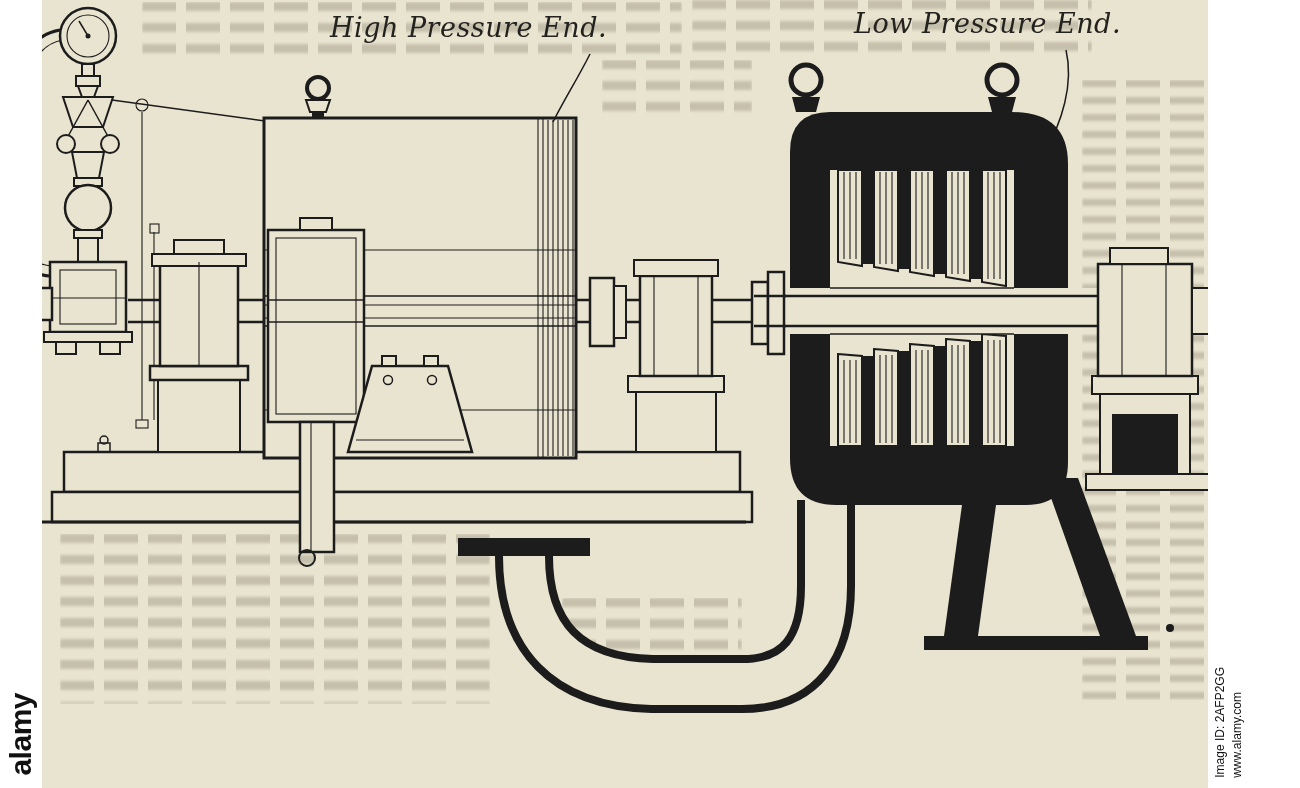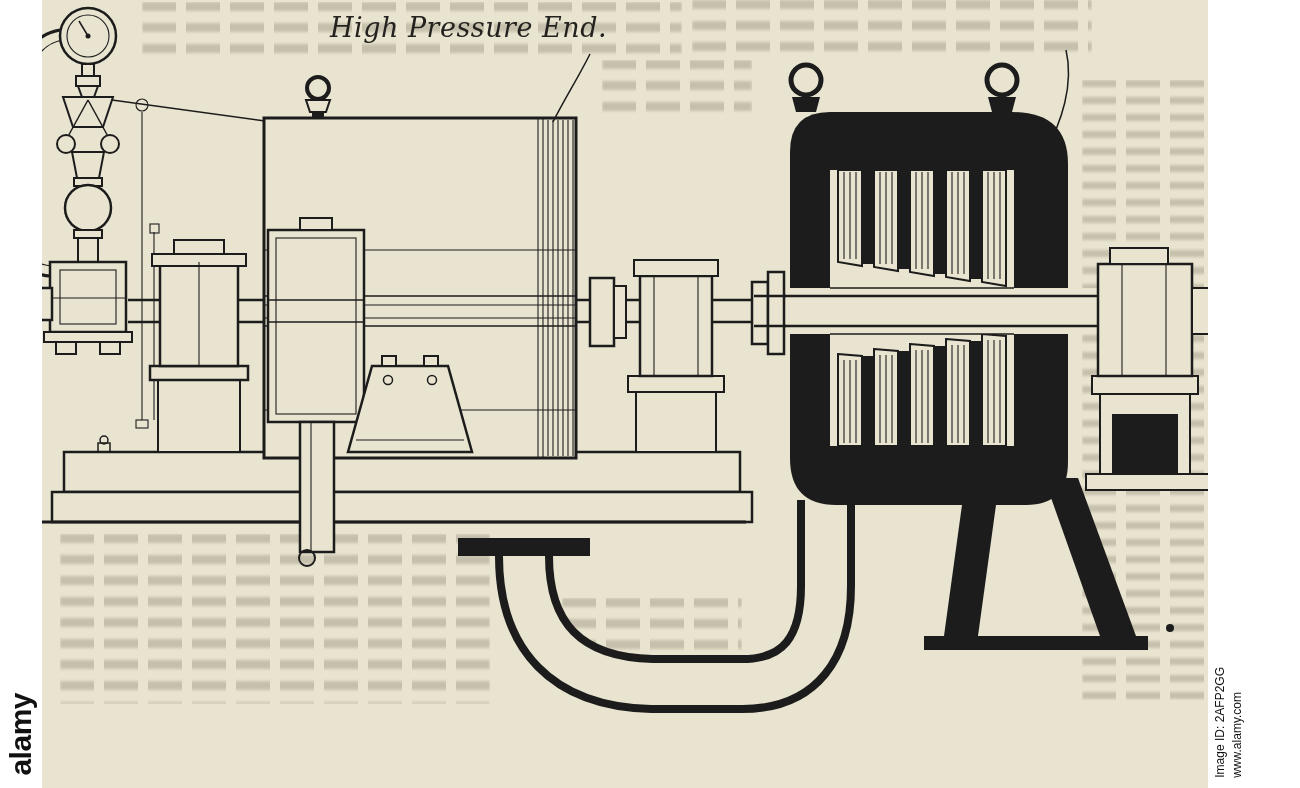--- a/index.html
+++ b/index.html
@@ -323,20 +323,21 @@
         <line x1="1280" y1="311" x2="1293" y2="311" class="s w25"></line>
       </g>
 
       <g>
         <path d="M 590,54 C 578,78 564,100 553,122" class="s w15"></path>
         <path d="M 1066,50 C 1074,84 1062,122 1044,154" class="s w15"></path>
       </g>
     </svg>
 
     <div class="fig-label hp">High Pressure End.</div>
+    <div class="fig-label lp">Low Pressure End.</div>
   </div>
 
   <div class="bar left">
     <div class="alamy-logo">alamy</div>
   </div>
 
   <div class="bar right">
     <div class="bar-right-text">
       <span>Image ID: 2AFP2GG</span>
       <span>www.alamy.com</span>

